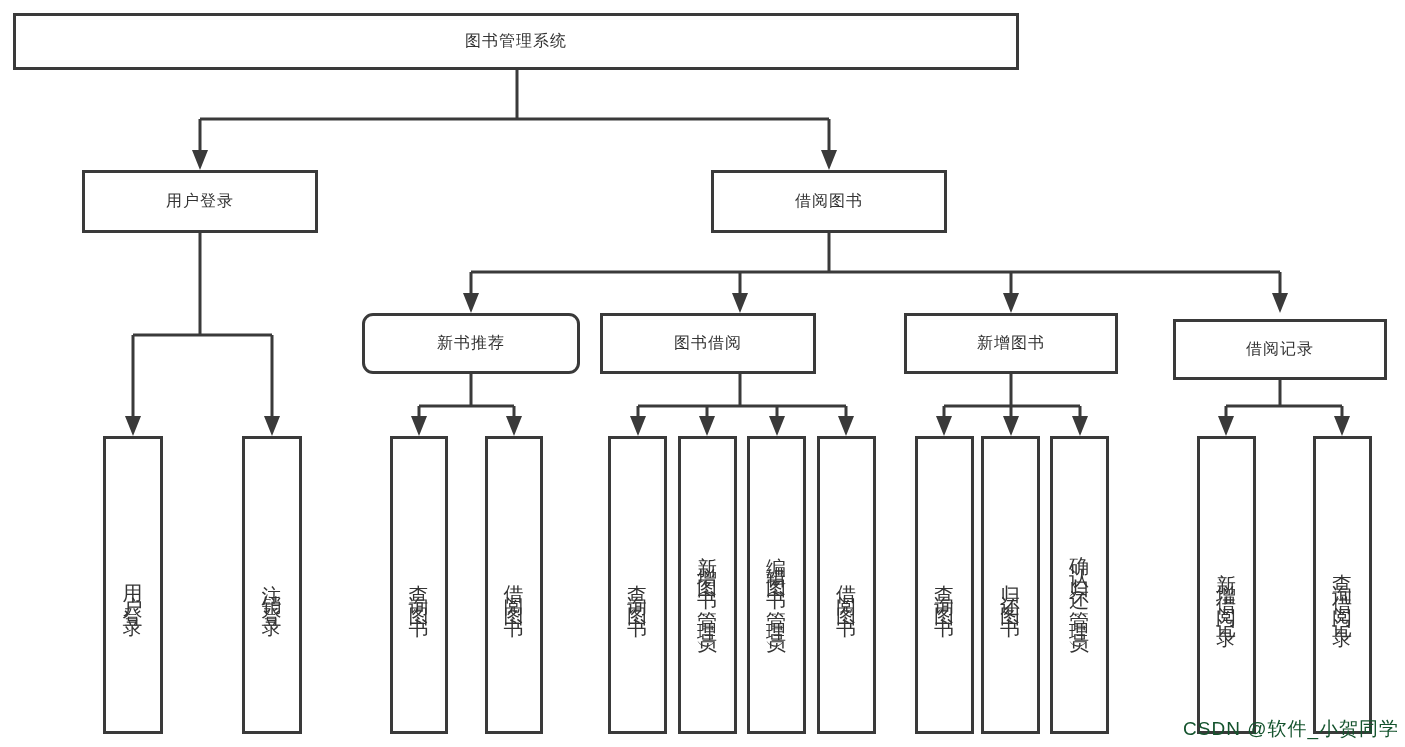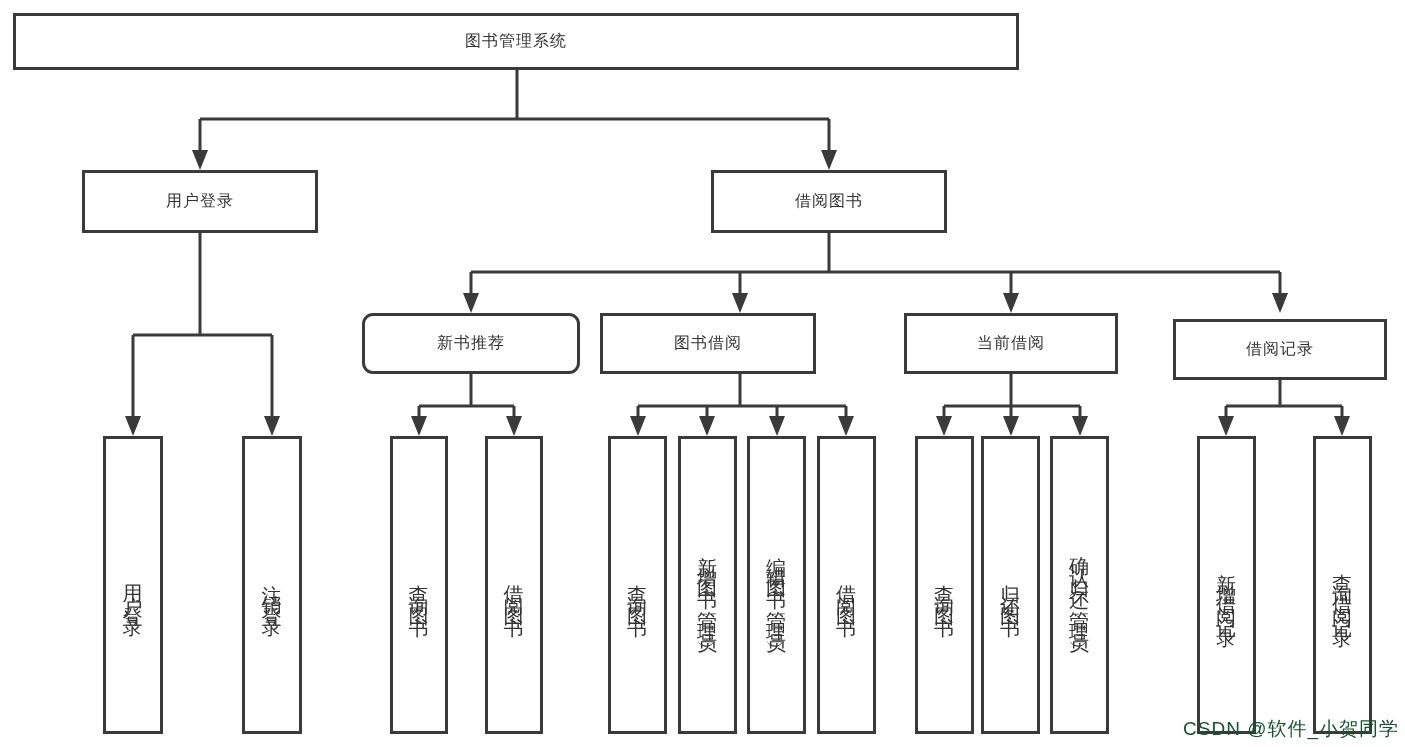--- a/index.html
+++ b/index.html
@@ -87,21 +87,21 @@
     </g>
   </svg>
 
   <div class="box hbox" style="left:13px; top:13px; width:1006px; height:57px;">图书管理系统</div>
 
   <div class="box hbox" style="left:82px; top:170px; width:236px; height:63px;">用户登录</div>
   <div class="box hbox" style="left:711px; top:170px; width:236px; height:63px;">借阅图书</div>
 
   <div class="box hbox" style="left:362px; top:313px; width:218px; height:61px;border-radius:11px;">新书推荐</div>
   <div class="box hbox" style="left:600px; top:313px; width:216px; height:61px;">图书借阅</div>
-  <div class="box hbox" style="left:904px; top:313px; width:214px; height:61px;">当前借阅</div>
+  <div class="box hbox" style="left:904px; top:313px; width:214px; height:61px;">新增图书</div>
   <div class="box hbox" style="left:1173px; top:319px; width:214px; height:61px;">借阅记录</div>
 
   <div class="box vbox" style="left:103px; top:436px; width:60px; height:298px;">
     <span class="vtext">用户登录</span>
   </div>
   <div class="box vbox" style="left:242px; top:436px; width:60px; height:298px;">
     <span class="vtext">注销登录</span>
   </div>
 
   <div class="box vbox" style="left:390px; top:436px; width:58px; height:298px;">

